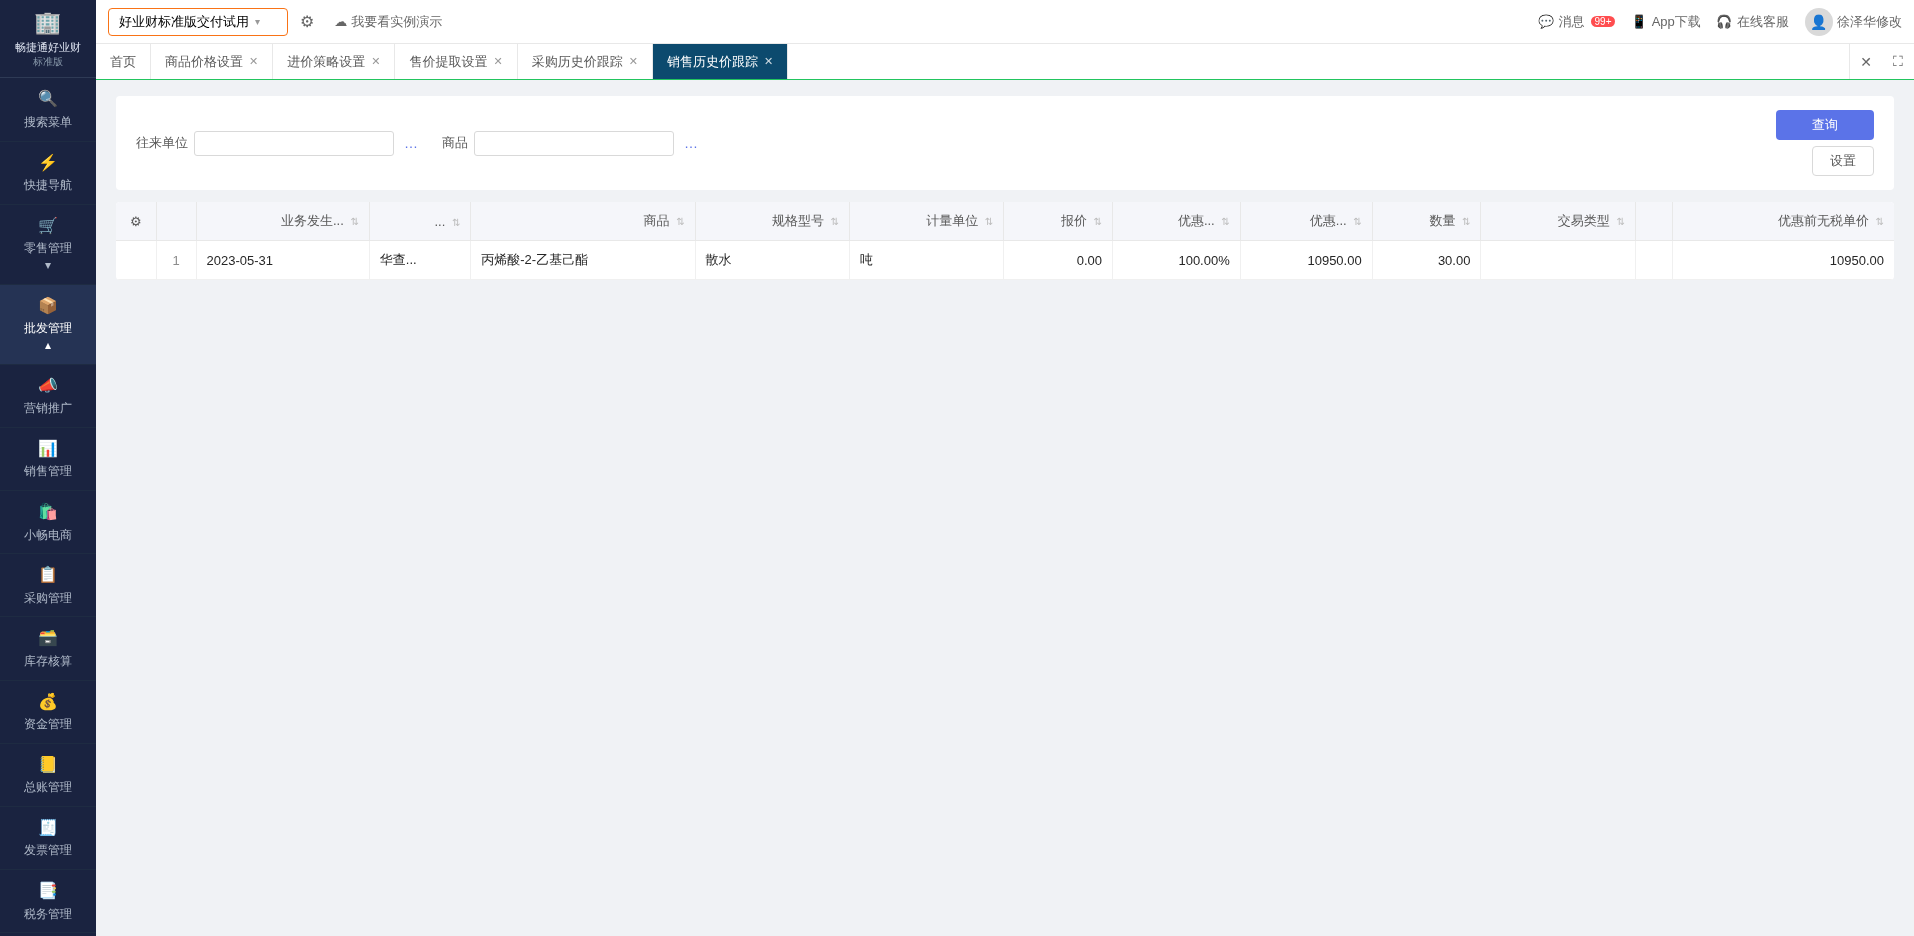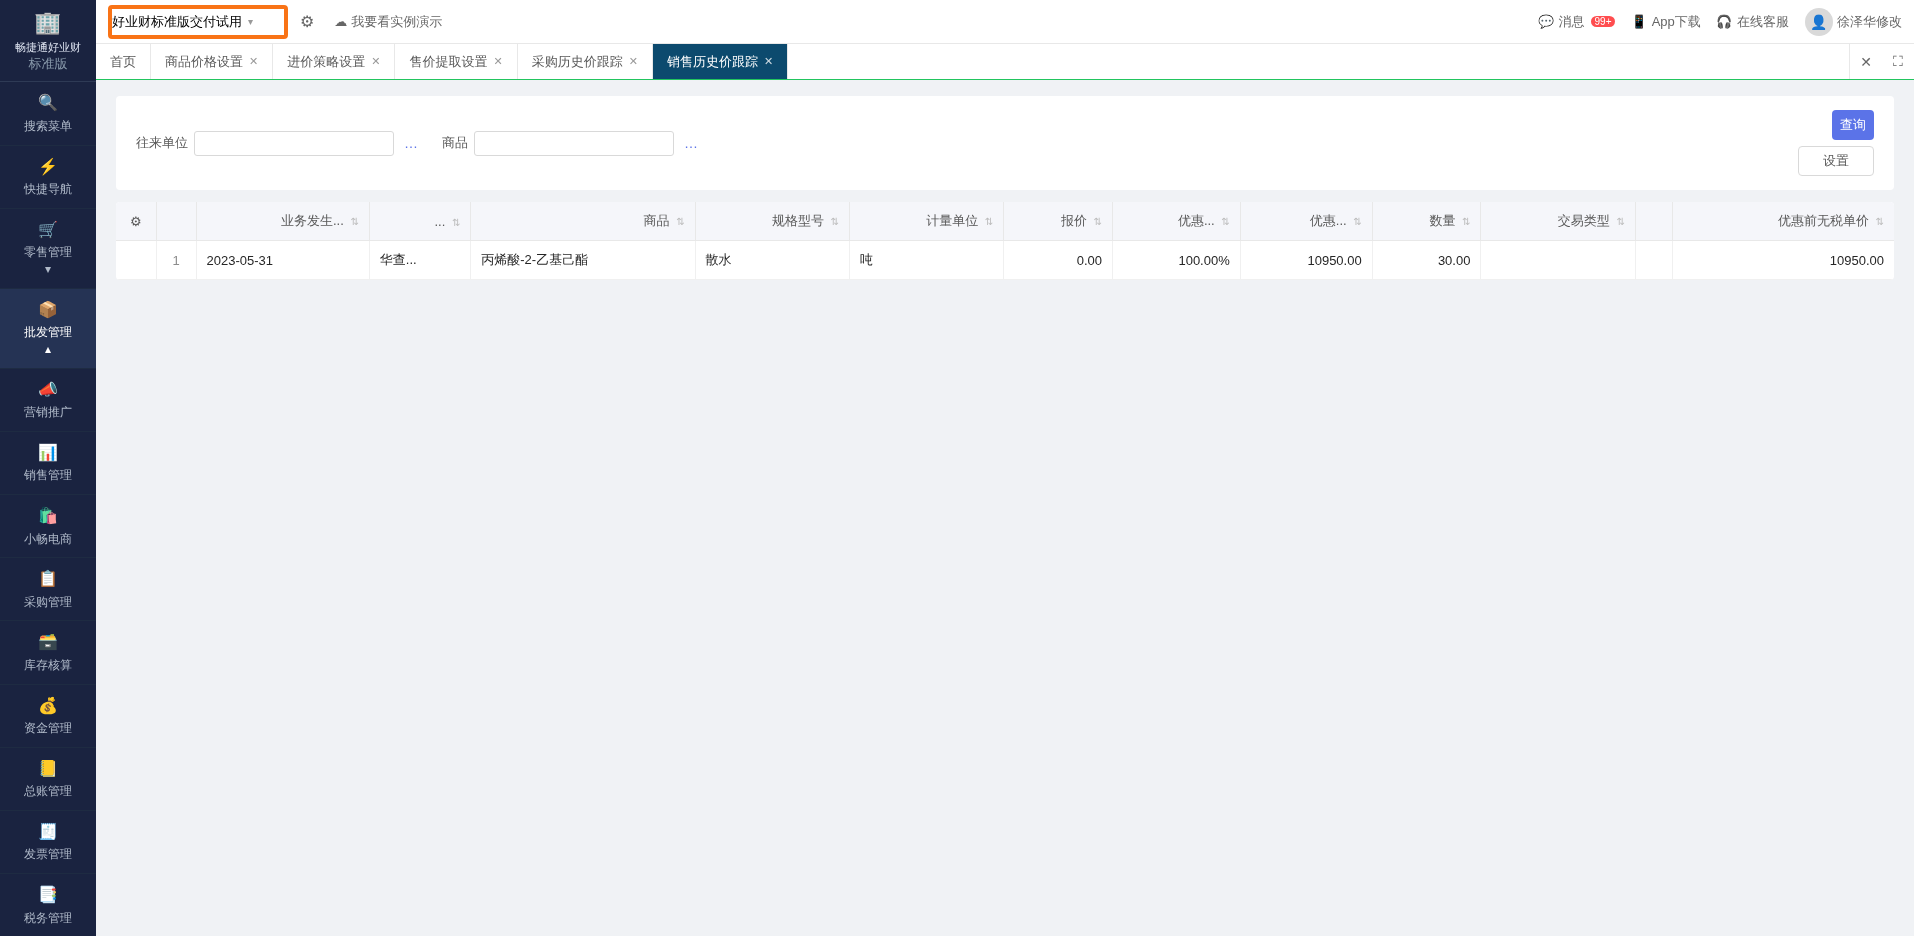--- a/index.html
+++ b/index.html
@@ -30,21 +30,21 @@
       color: #4a9eff;
       margin-bottom: 4px;
     }
     .sidebar-logo .logo-text {
       text-align: center;
       line-height: 1.4;
       font-size: 11px;
       color: #dde3f0;
     }
     .sidebar-logo .badge-version {
-      font-size: 13px;
+      font-size: 10px;
       color: #8899aa;
       text-align: right;
     }
     .sidebar-item {
       display: flex;
       flex-direction: column;
       align-items: center;
       padding: 10px 4px;
       cursor: pointer;
       font-size: 12px;
@@ -73,23 +73,23 @@
       display: flex;
       align-items: center;
       padding: 0 12px;
       border-bottom: 1px solid #e8e8e8;
       gap: 8px;
     }
     .top-header .product-select {
       display: flex;
       align-items: center;
       gap: 6px;
-      border: 4px solid #f97316;
+      border: 1px solid #f97316;
       border-radius: 4px;
-      padding: 4px 0;
+      padding: 4px 10px;
       cursor: pointer;
       font-size: 13px;
       min-width: 180px;
     }
     .top-header .product-select .chevron { color: #999; font-size: 10px; }
     .top-header .settings-icon { color: #666; font-size: 16px; cursor: pointer; padding: 4px; }
     .top-header .demo-link {
       display: flex;
       align-items: center;
       gap: 4px;
@@ -282,31 +282,31 @@
       color: #5b73e8;
       cursor: pointer;
       font-size: 14px;
       padding: 2px 4px;
     }
     .query-btn {
       background: #5b73e8;
       color: #fff;
       border: none;
       border-radius: 4px;
-      padding: 6px 8px;
+      padding: 6px 36px;
       font-size: 13px;
       cursor: pointer;
       white-space: nowrap;
     }
     .settings-btn {
       background: #fff;
       color: #595959;
       border: 1px solid #d9d9d9;
       border-radius: 4px;
-      padding: 5px 24px;
+      padding: 5px 17px;
       font-size: 13px;
       cursor: pointer;
       white-space: nowrap;
     }
     .filter-right {
       margin-left: auto;
       display: flex;
       flex-direction: column;
       gap: 6px;
       align-items: flex-end;

